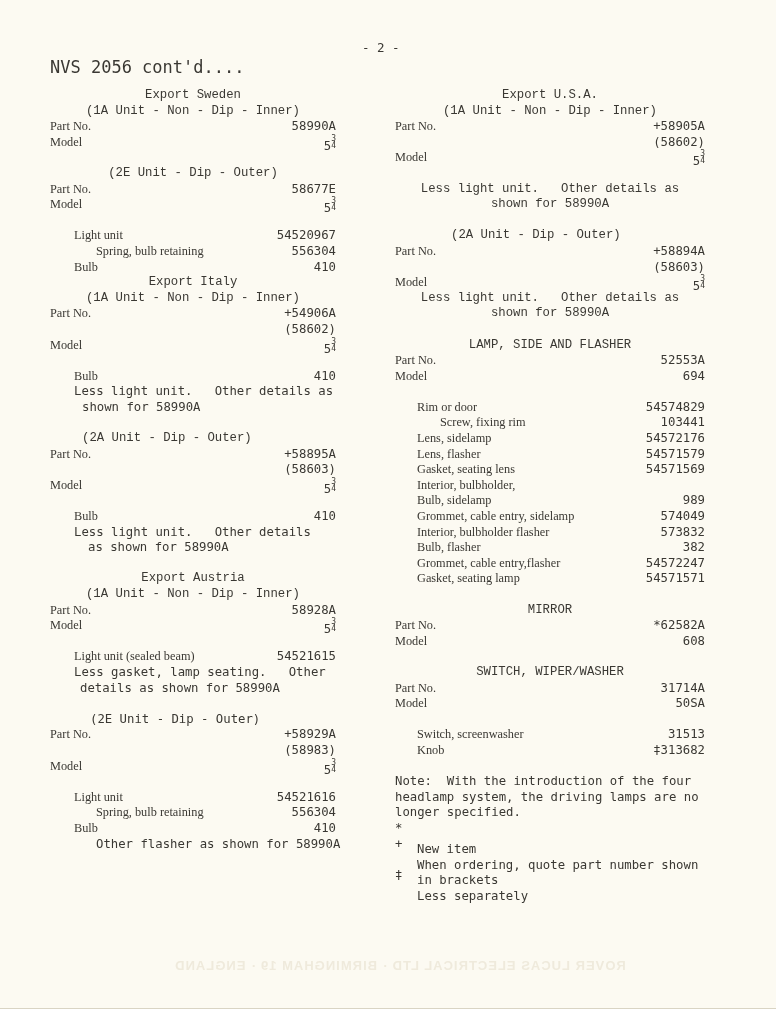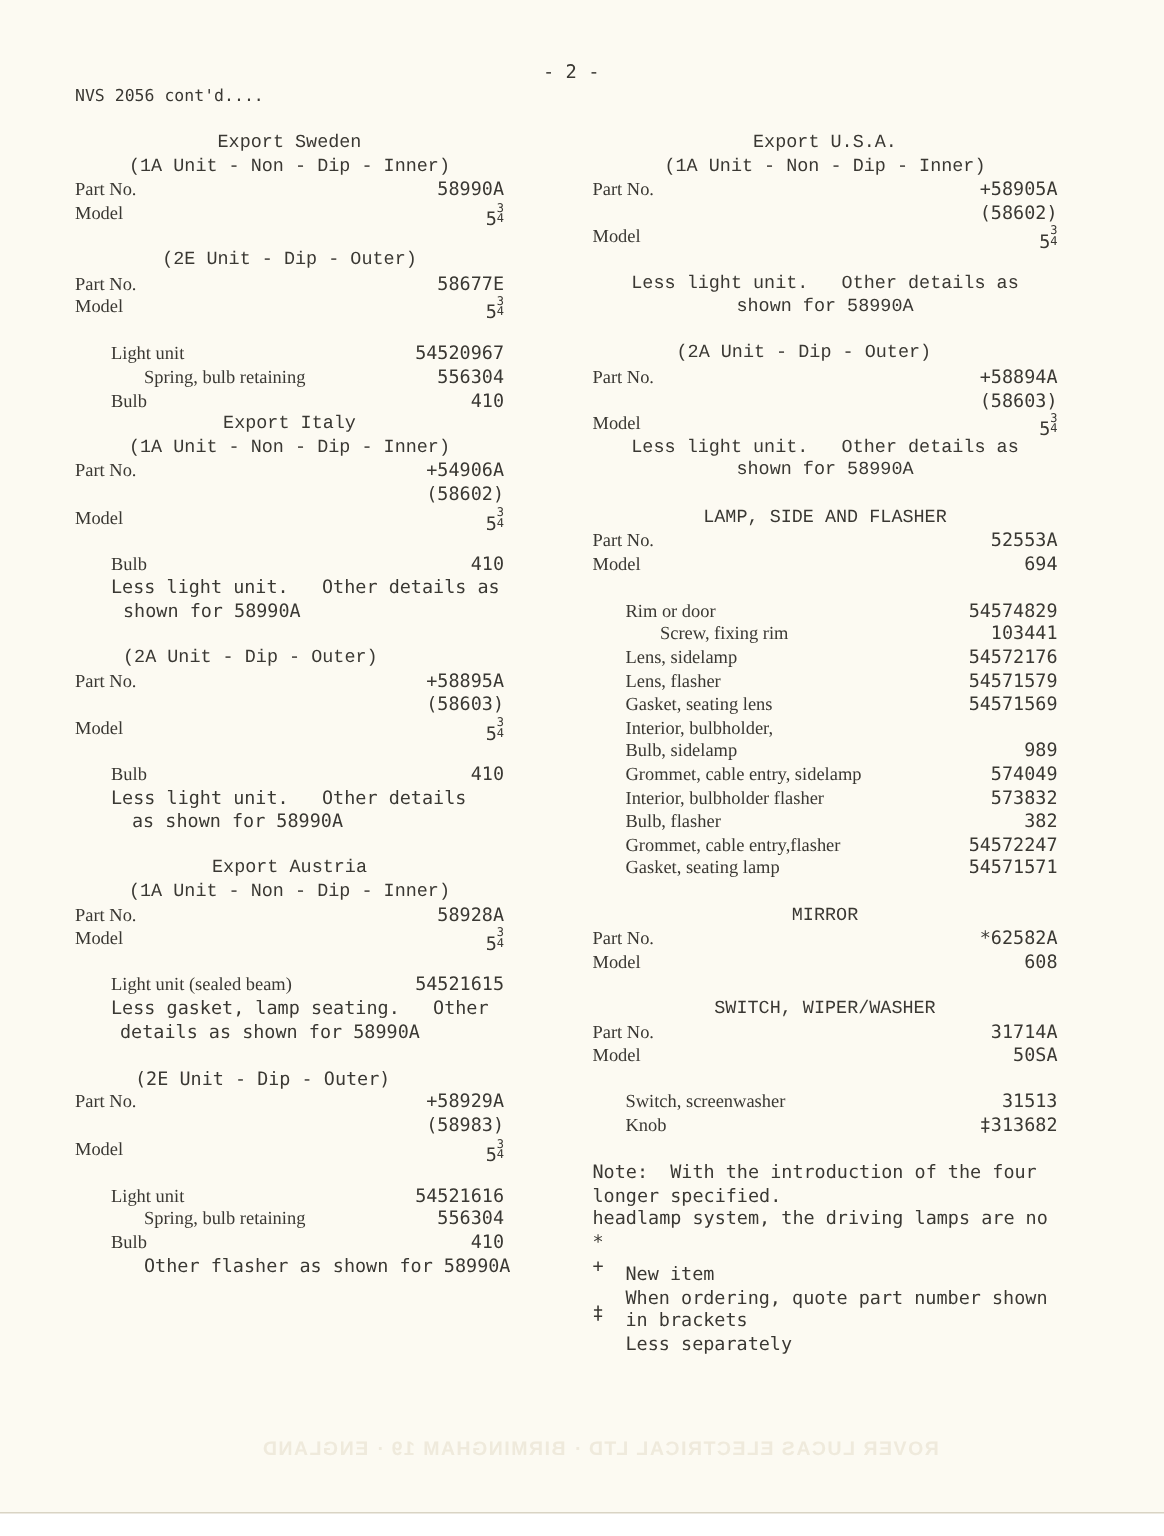--- a/index.html
+++ b/index.html
@@ -14,21 +14,21 @@
     position: absolute; left: 0; top: 0; width: 776px; height: 1008px;
     background: #fcfaf2;
   }
   .page-bottom { position: absolute; left: 0; top: 1008px; width: 776px; height: 16px; background: #ffffff; border-top: 1px solid #d9d4c4; }
   .bleed {
     position: absolute; left: 90px; top: 958px; width: 620px; text-align: center;
     font-family: "Liberation Sans", sans-serif; font-weight: bold; font-size: 13px;
     color: #efeadc; letter-spacing: 1px; transform: scaleX(-1);
   }
   .pagenum { position: absolute; left: 362px; top: 40px; font-size: 12.5px; }
-  .docref { position: absolute; left: 50px; top: 57px; font-size: 11px; }
+  .docref { position: absolute; left: 50px; top: 57px; font-size: 17px; }
   .col { position: absolute; font-size: 12.3px; line-height: 15.6px; }
   .col.left { left: 50px; width: 286px; }
   .col.right { left: 395px; width: 310px; }
   .line { position: relative; height: 15.6px; white-space: pre; }
   .center { text-align: center; font-family: Liberation Mono, monospace; }
   .lbl { position: absolute; left: 0; font-family: Liberation Serif, serif; }
   .val { position: absolute; right: 0; }
   .gap { height: 15.6px; }
   .ind1 { padding-left: 24px; }
   .ind2 { padding-left: 46px; }
@@ -160,22 +160,22 @@
       <div class="line"><span class="lbl">Part No.</span><span class="val">31714A</span></div>
       <div class="line"><span class="lbl">Model</span><span class="val">50SA</span></div>
       <div class="gap"></div>
       <div class="line"><span class="lbl" style="left:22px">Switch, screenwasher</span><span class="val">31513</span></div>
       <div class="line"><span class="lbl" style="left:22px">Knob</span><span class="val">‡313682</span></div>
       <div class="gap"></div>
     </div>
 
     <div style="width:330px">
       <div class="line">Note:  With the introduction of the four</div>
+      <div class="line">headlamp system, the driving lamps are no</div>
       <div class="line">longer specified.</div>
-      <div class="line">headlamp system, the driving lamps are no</div>
       <div class="note-row"><span class="sym">*</span><span class="ntext">New item</span></div>
       <div class="note-row"><span class="sym">+</span><span class="ntext">When ordering, quote part number shown</span></div>
       <div class="note-row"><span class="sym"></span><span class="ntext">in brackets</span></div>
       <div class="note-row"><span class="sym">‡</span><span class="ntext">Less separately</span></div>
     </div>
   </div>
 
   <div class="bleed">ROVER LUCAS ELECTRICAL LTD · BIRMINGHAM 19 · ENGLAND</div>
 </div>
 <div class="page-bottom"></div>

